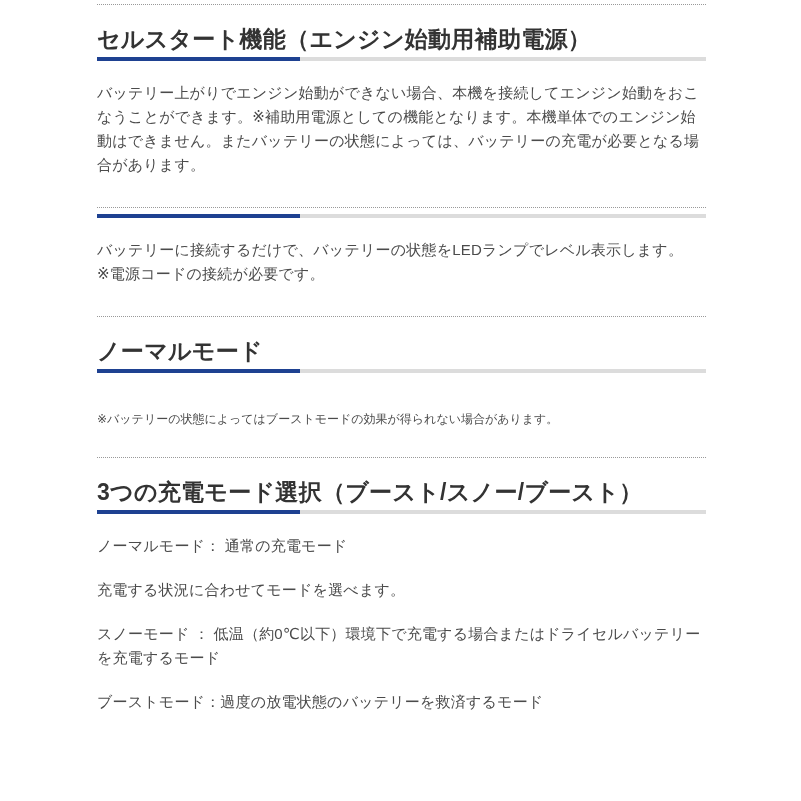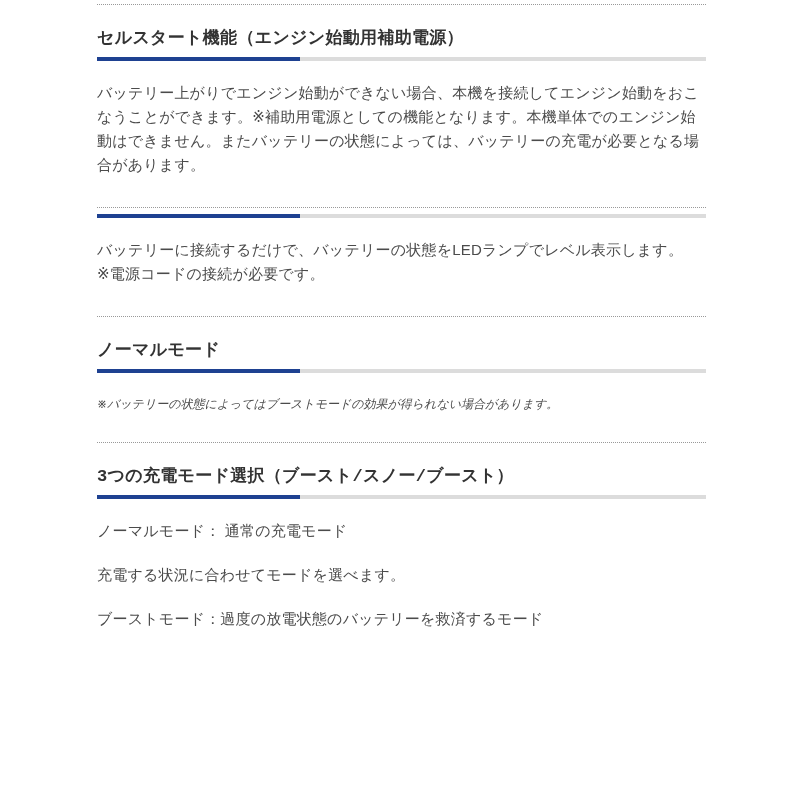--- a/index.html
+++ b/index.html
@@ -22,26 +22,25 @@
     border: none;
     border-top: 1px dotted var(--separator, #999999);
     height: 0;
     margin: 0;
   }
   hr.dotted.sep {
     margin-top: 30px;
   }
   h2.heading {
     margin: 22px 0 0 0;
-    font-size: 17px;
+    font-size: 23px;
     line-height: 24px;
     font-weight: bold;
     color: var(--heading, #333333);
     letter-spacing: 0.3px;
-    font-family: Liberation Mono, monospace;
   }
   .rule {
     margin-top: 6px;
     height: 4px;
     background: var(--rule-gray, #dcdcdc);
     font-size: 0;
   }
   .rule-accent {
     display: block;
     width: 33.3%;
@@ -49,25 +48,24 @@
     background: var(--accent, #1e4191);
   }
   p.body {
     margin: 20px 0 0 0;
     font-size: 15px;
     line-height: 24px;
     color: var(--body, #4b4b4b);
     letter-spacing: 0.2px;
   }
   p.note {
-    margin: 23px 0 0 0;
+    margin: 38px 0 0 0;
     font-size: 12px;
     line-height: 16px;
     color: var(--body, #4b4b4b);
-    font-style: italic;
   }
 </style>
 </head>
 <body>
 
 <div class="content">
 
   <hr class="dotted">
 
   <section>
@@ -99,16 +97,17 @@
 
   <hr class="dotted sep">
 
   <section>
     <h2 class="heading">3つの充電モード選択（ブースト/スノー/ブースト）</h2>
     <div class="rule">
         <span class="rule-accent"></span>
       </div>
     <p class="body">ノーマルモード： 通常の充電モード</p>
     <p class="body">充電する状況に合わせてモードを選べます。</p>
+    <p class="body">スノーモード ： 低温（約0℃以下）環境下で充電する場合またはドライセルバッテリーを充電するモード</p>
     <p class="body">ブーストモード：過度の放電状態のバッテリーを救済するモード</p>
   </section>
 
 </div>
 
 </body></html>

